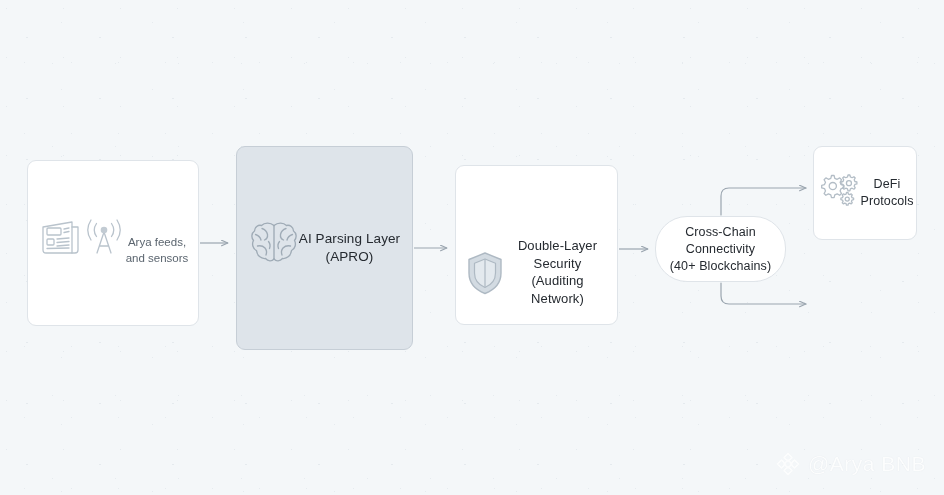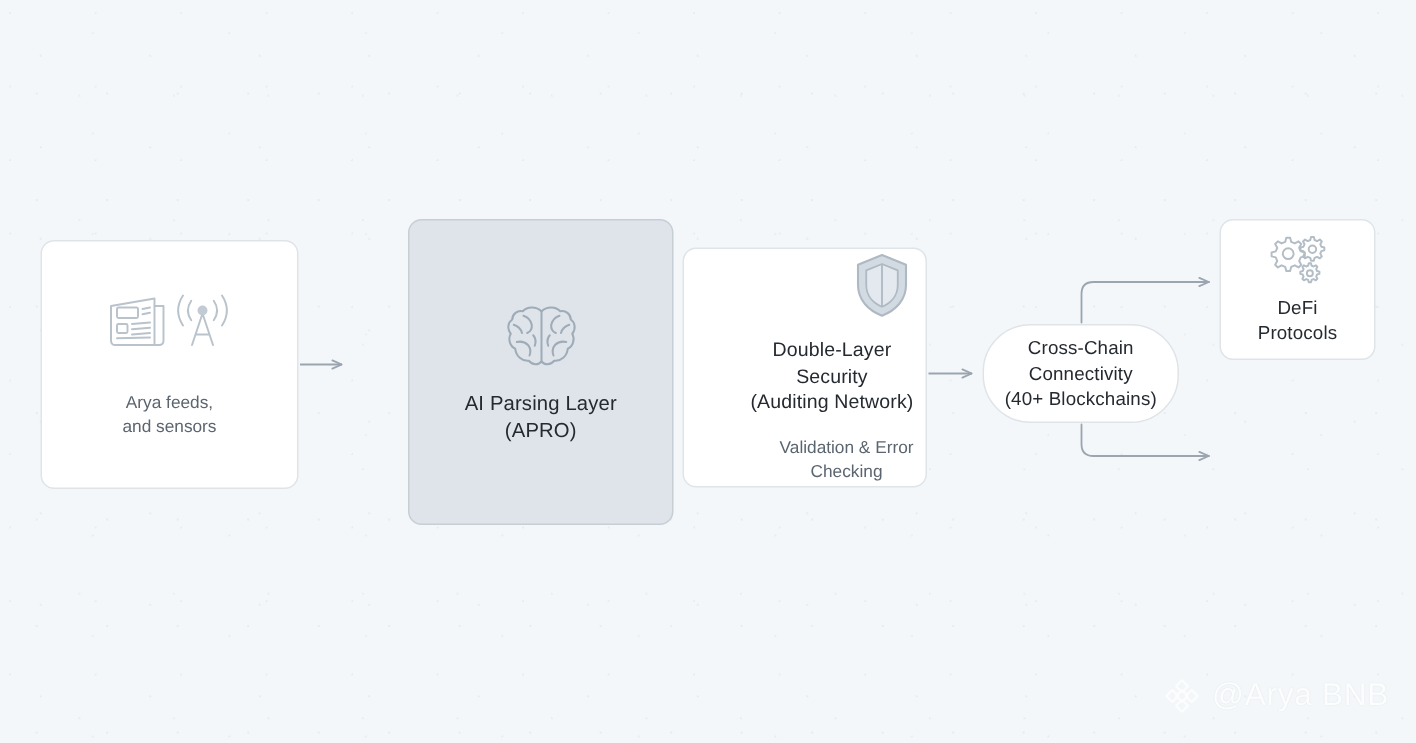--- a/index.html
+++ b/index.html
@@ -35,30 +35,29 @@
   }
 
   
   .node {
     position: absolute;
     box-sizing: border-box;
     border: 1px solid #dfe4e9;
     border-radius: 9px;
     background: #ffffff;
     display: flex;
-    flex-direction: column;
+    flex-direction: row;
     align-items: center;
     justify-content: center;
     text-align: center;
     padding: 17px 8px;
   }
   .node.accent {
     background: #dee4ea;
     border-color: #c6ced6;
-    margin-left: 36px;
   }
   .node .title {
     color: #252a30;
     font-size: 13.5px;
     line-height: 18px;
     letter-spacing: .1px;
     white-space: pre-line;
   }
   .node .subtitle {
     color: #5b656f;
@@ -199,22 +198,20 @@
     <div class="icon">
       <svg width="42" height="46" viewBox="0 0 42 46">
         <path d="M21,3 L37,9.5 L37,23 C37,33 30,40 21,43.5 C12,40 5,33 5,23 L5,9.5 Z" fill="#d3dbe2" stroke="#aeb9c3" stroke-width="1.4" stroke-linejoin="round"></path>
         <path d="M21,9 L31.5,13.2 L31.5,23 C31.5,30 27,35 21,37.5 C15,35 10.5,30 10.5,23 L10.5,13.2 Z" fill="#e3e9ee" stroke="#aeb9c3" stroke-width="1.2" stroke-linejoin="round"></path>
         <path d="M21,9 L21,37.5" stroke="#aeb9c3" stroke-width="1.2"></path>
       </svg>
     </div>
     <div class="title">Double-Layer
 Security
 (Auditing Network)</div>
-    <div class="subtitle">Validation &amp; Error
-Checking</div>
   </div>
 
   <div class="node small" id="node-crosschain">
     <div class="title">Cross-Chain
 Connectivity
 (40+ Blockchains)</div>
   </div>
 
   <div class="node small" id="node-defi">
     <div class="icon">

